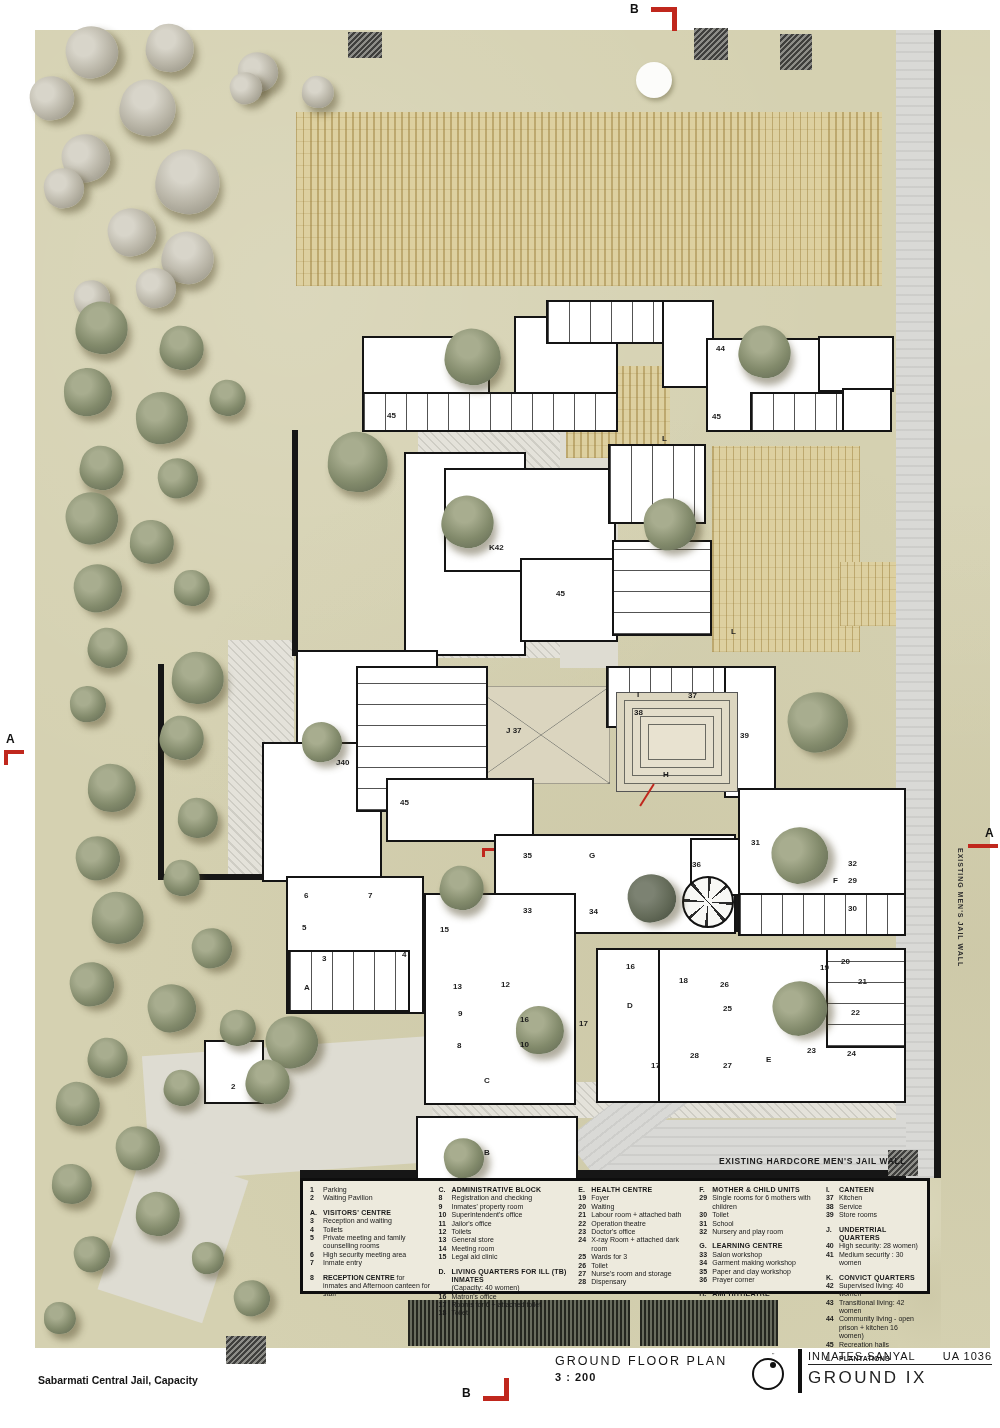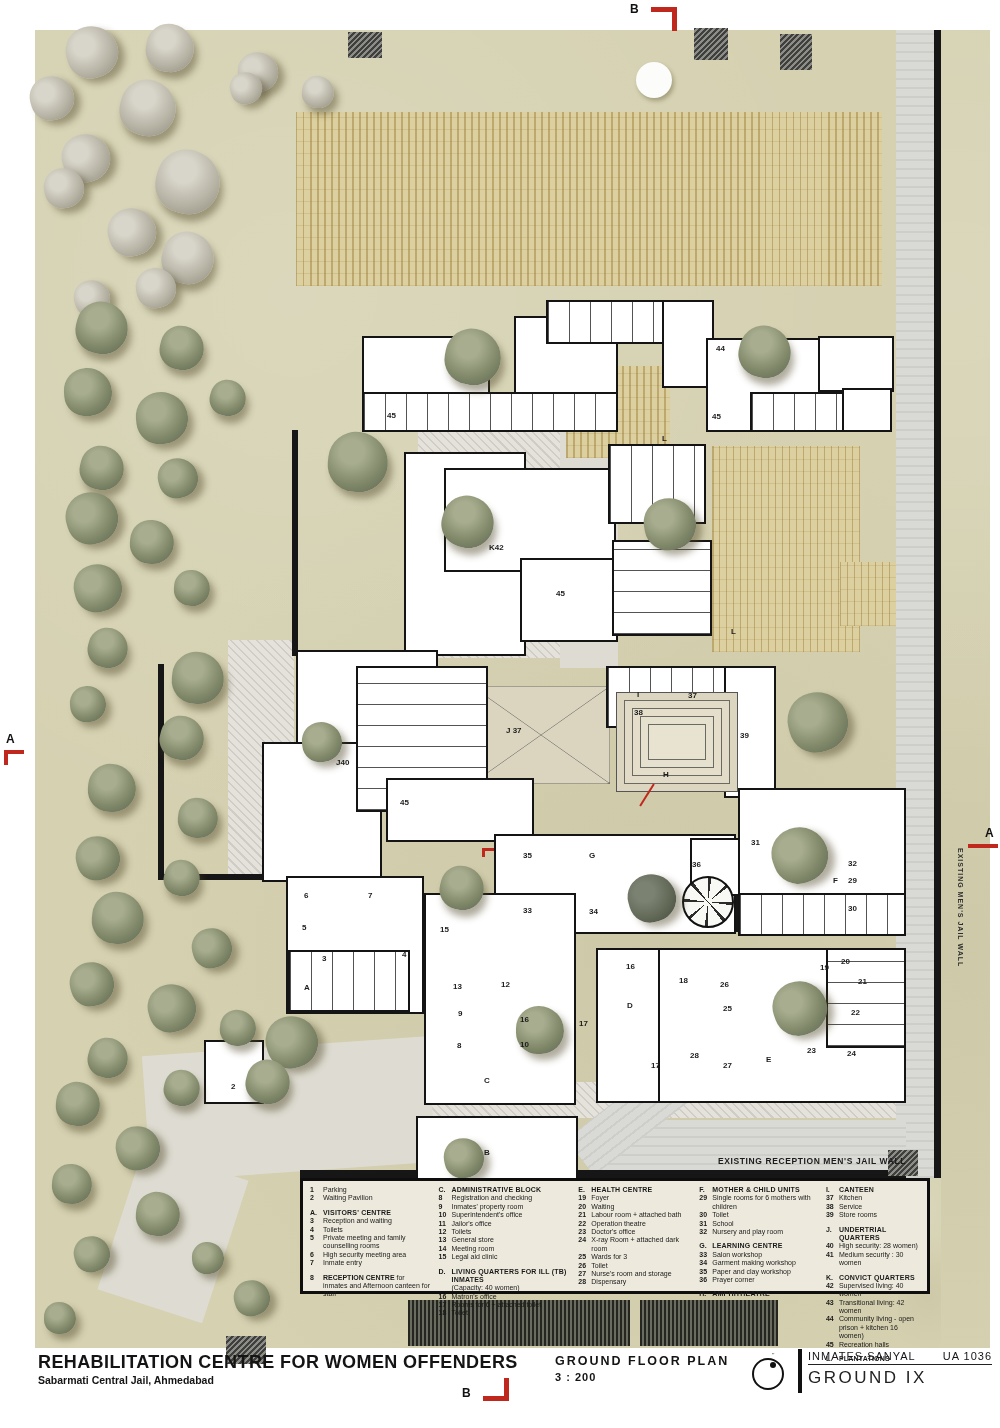--- a/index.html
+++ b/index.html
@@ -13,21 +13,21 @@
   .lcol{display:flex;flex-direction:column;font-size:7px;line-height:1.2;color:#1a1a1a;}
   .lrow{display:flex;}
   .lrow .n{width:13px;flex:none;font-weight:bold;}
   .lrow .t{flex:1;}
   .lrow.h .t{font-weight:bold;letter-spacing:.2px;}
   .lsp{height:6px;flex:none;}
   .redbar{position:absolute;background:#c0271d;}
   .mletter{position:absolute;font-weight:bold;font-size:12px;color:#111;}
   #title-main{position:absolute;left:38px;top:1352px;font-size:18px;font-weight:bold;letter-spacing:.4px;}
   #title-sub{position:absolute;left:38px;top:1374px;font-size:10.5px;font-weight:bold;}
-  #dwg-name{position:absolute;left:555px;top:1354px;font-size:12.5px;font-weight:bold;letter-spacing:2px;}
+  #dwg-name{position:absolute;left:555px;top:1354px;font-size:12.5px;font-weight:normal;letter-spacing:2px;}
   #dwg-scale{position:absolute;left:555px;top:1371px;font-size:11px;font-weight:bold;letter-spacing:1px;}
   #logo{position:absolute;left:752px;top:1358px;width:28px;height:28px;border:2px solid #111;border-radius:50%;}
   #logo .dot{position:absolute;left:16px;top:2px;width:6px;height:6px;border-radius:50%;background:#111;}
   #logo .tick{position:absolute;left:18px;top:-8px;font-size:6px;color:#333;}
   #tb-bar{position:absolute;left:798px;top:1349px;width:4px;height:44px;background:#111;}
   #author{position:absolute;left:808px;top:1350px;width:184px;font-size:11px;letter-spacing:1px;
           border-bottom:1.5px solid #222;padding-bottom:2px;display:flex;justify-content:space-between;}
   #studio{position:absolute;left:808px;top:1368px;font-size:17px;letter-spacing:2.5px;color:#222;}
   #wall-label-right{position:absolute;left:946px;top:848px;height:180px;width:18px;
        writing-mode:vertical-rl;font-size:7px;font-weight:bold;letter-spacing:1px;color:#2e2e2e;}
@@ -255,21 +255,21 @@
     <span class="mletter" style="left:6px;top:732px;">A</span>
     <div class="redbar" style="left:4px;top:750px;width:20px;height:4px;"></div>
     <div class="redbar" style="left:4px;top:750px;width:4px;height:15px;"></div>
   </div>
   <div>
     <span class="mletter" style="left:985px;top:826px;">A</span>
     <div class="redbar" style="left:968px;top:844px;width:30px;height:4px;"></div>
   </div>
 
   <div id="wall-label-right">EXISTING MEN'S JAIL WALL</div>
-  <div id="wall-label-bottom">EXISTING RECEPTION MEN'S JAIL WALL</div>
+  <div id="wall-label-bottom">EXISTING HARDCORE MEN'S JAIL WALL</div>
 
   <div id="legend-box">
       <div class="lcol" style="width: 128px;">
         <div class="lrow">
           <span class="n">1</span>
           <span class="t">Parking</span>
         </div>
         <div class="lrow">
           <span class="n">2</span>
           <span class="t">Waiting Pavilion</span>
@@ -510,22 +510,21 @@
           <span class="t">Recreation halls</span>
         </div>
         <div class="lsp"></div>
         <div class="lrow h">
           <span class="n">L.</span>
           <span class="t">PLANTATIONS</span>
         </div>
       </div>
     </div>
 
-  <div id="title-main">REHABILITATION CENTRE FOR WOMEN OFFENDERS</div>
-  <div id="title-sub">Sabarmati Central Jail, Ahmedabad</div>
+  <div id="title-sub">Sabarmati Central Jail, Capacity</div>
   <div id="dwg-name">GROUND FLOOR PLAN</div>
   <div id="dwg-scale">3 : 200</div>
   <div id="logo">
     <div class="dot"></div>
     <div class="tick">''</div>
   </div>
   <div id="tb-bar"></div>
   <div id="author">
     <span>INMATES SANYAL</span>
     <span>UA 1036</span>

